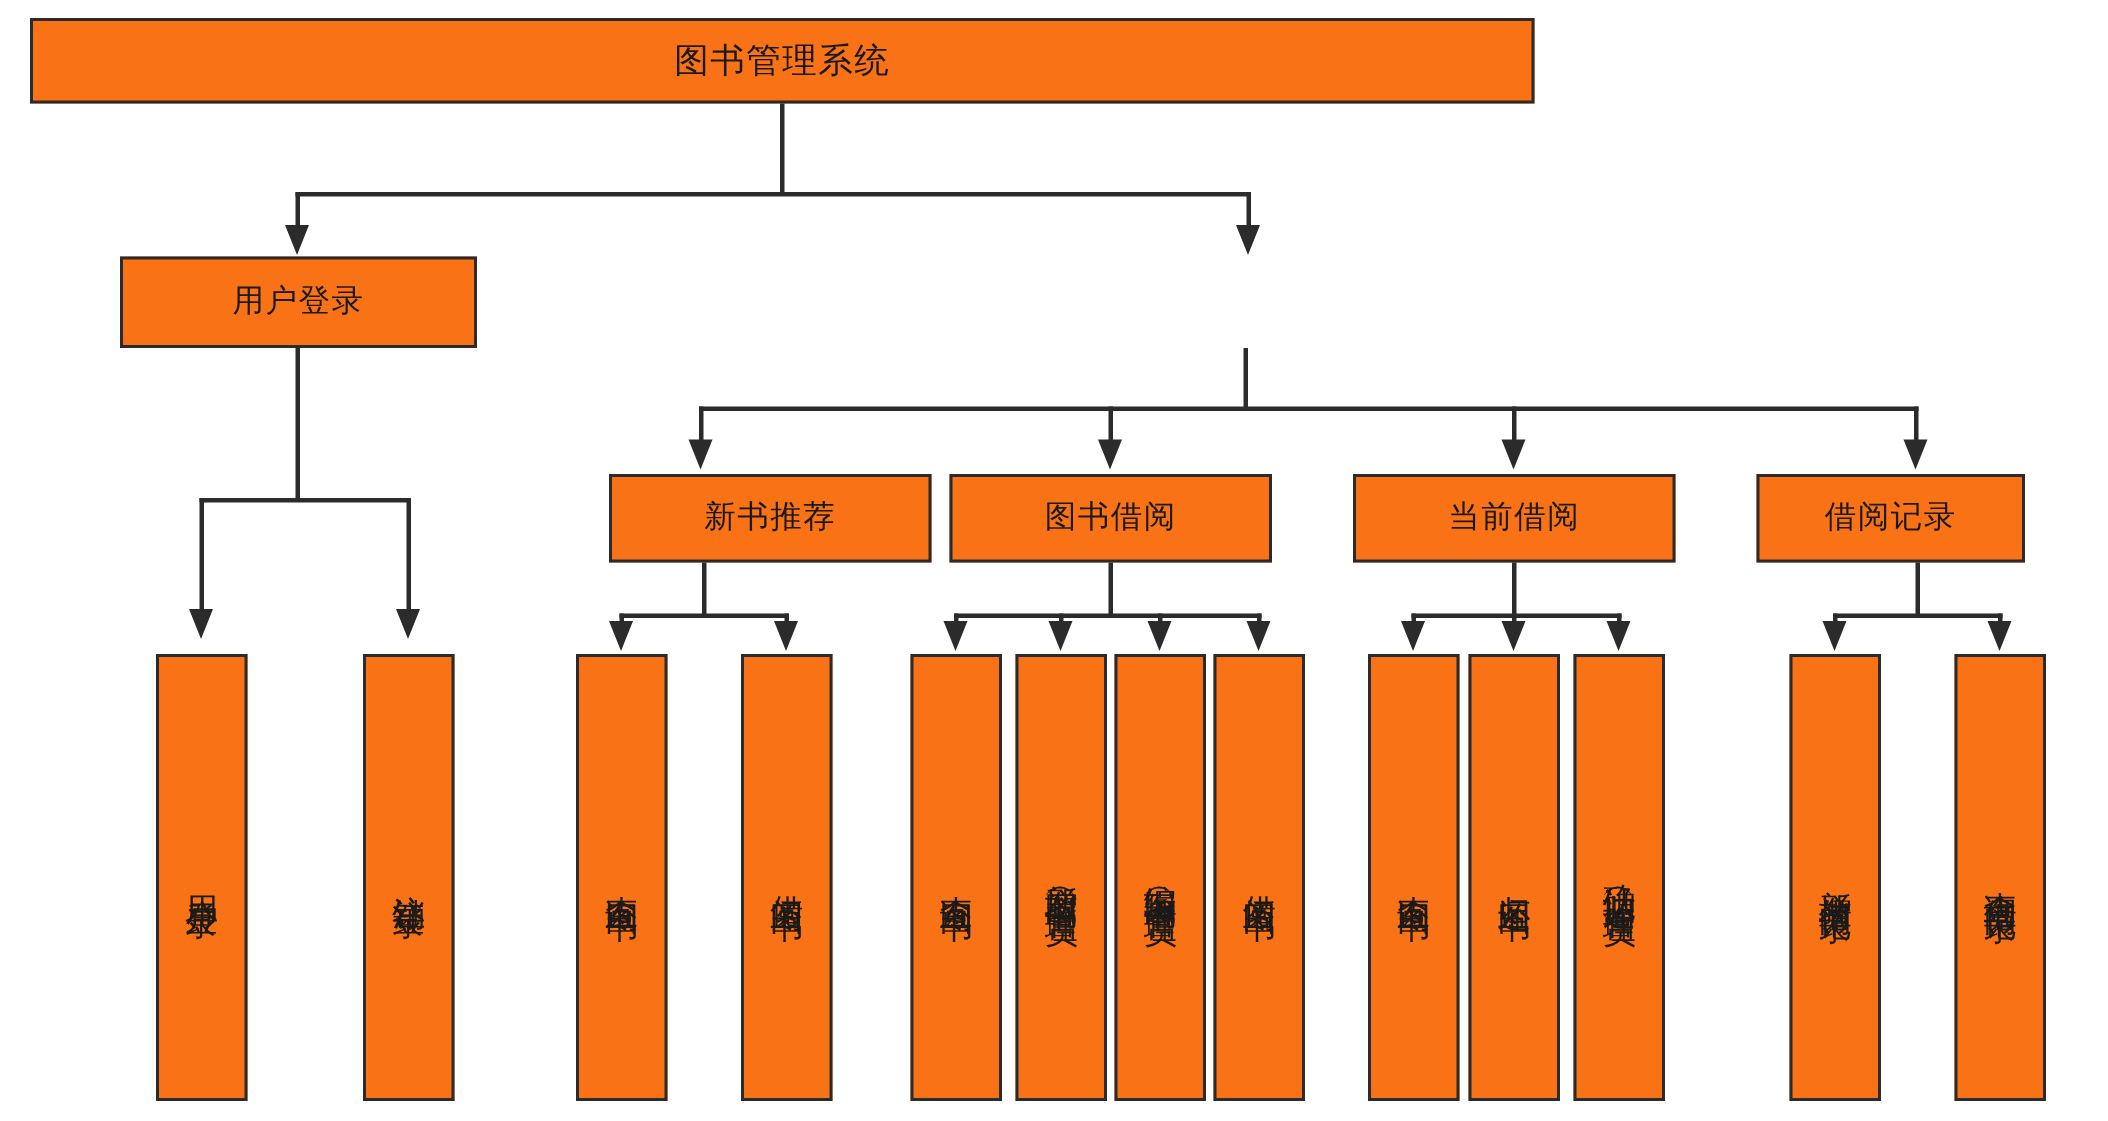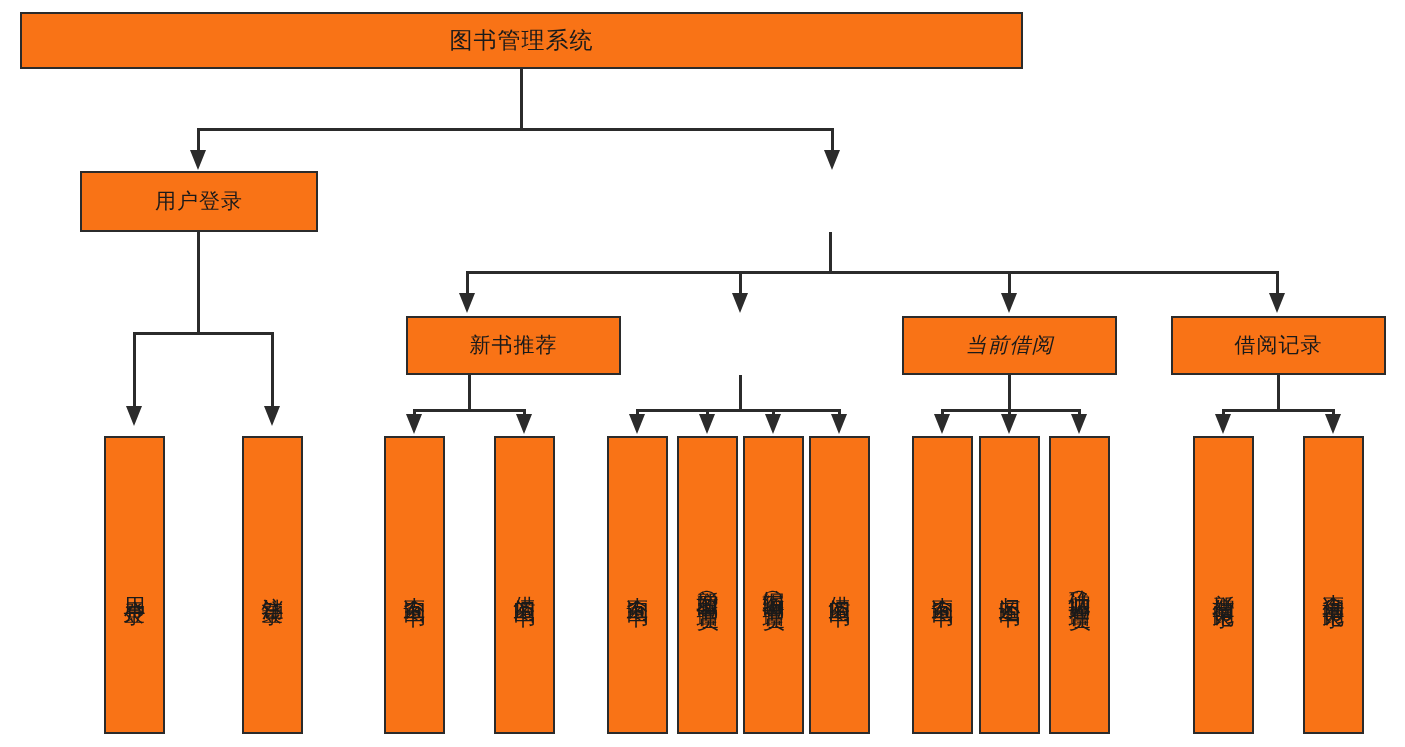--- a/index.html
+++ b/index.html
@@ -128,24 +128,27 @@
 
   <div class="edge vline" style="left:1008px; top:271px; width:3px; height:26px;"></div>
   <div class="arrow" style="left:1001px; top:293px;"></div>
 
   <div class="edge vline" style="left:1276px; top:271px; width:3px; height:26px;"></div>
   <div class="arrow" style="left:1269px; top:293px;"></div>
 
   <div class="node h" style="left:362px; top:316px; width:215px; height:59px;margin-left:44px;">
     <span class="node-label">新书推荐</span>
   </div>
-  <div class="node h" style="left:902px; top:316px; width:215px; height:59px;font-style:italic;">
+  <div class="node h" style="left:633px; top:316px; width:215px; height:59px;">
+    <span class="node-label">图书借阅</span>
+  </div>
+  <div class="node h" style="left:902px; top:316px; width:215px; height:59px;">
     <span class="node-label">当前借阅</span>
   </div>
-  <div class="node h" style="left:1171px; top:316px; width:215px; height:59px;">
+  <div class="node h" style="left:1171px; top:316px; width:179px; height:59px;">
     <span class="node-label">借阅记录</span>
   </div>
 
   <div class="edge vline" style="left:468px; top:375px; width:3px; height:36px;"></div>
   <div class="edge hline" style="left:413px; top:409px; width:113px; height:3px;"></div>
   <div class="edge vline" style="left:413px; top:409px; width:3px; height:12px;"></div>
   <div class="arrow" style="left:406px; top:414px;"></div>
   <div class="edge vline" style="left:523px; top:409px; width:3px; height:12px;"></div>
   <div class="arrow" style="left:516px; top:414px;"></div>
 

